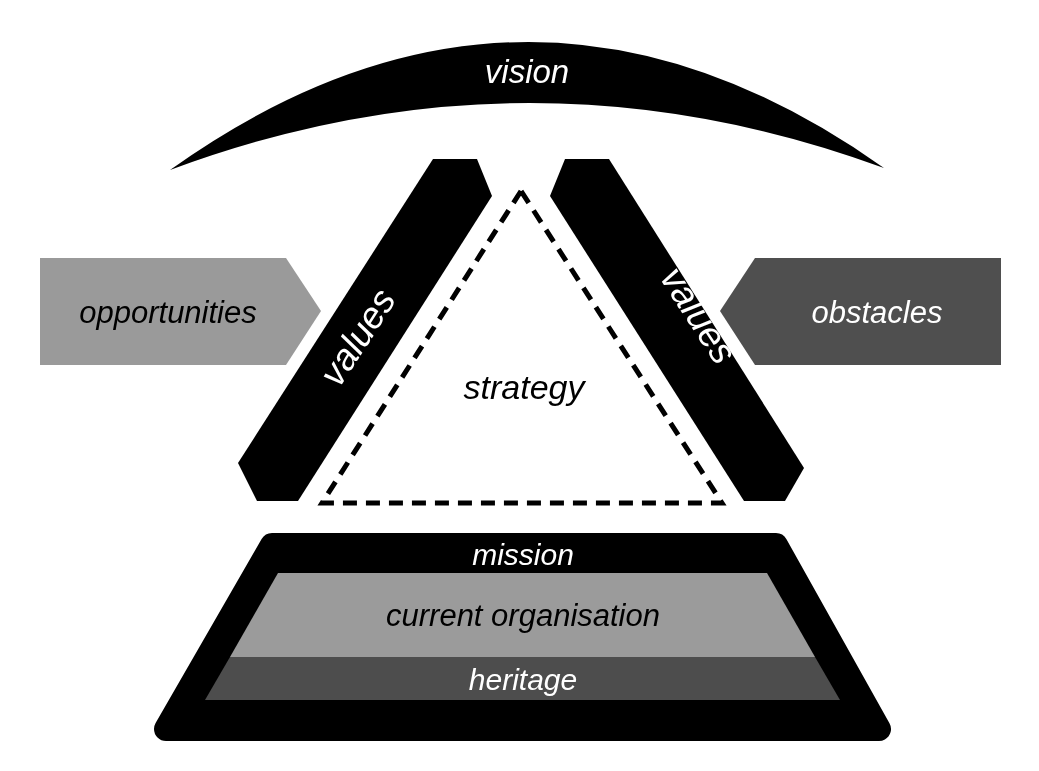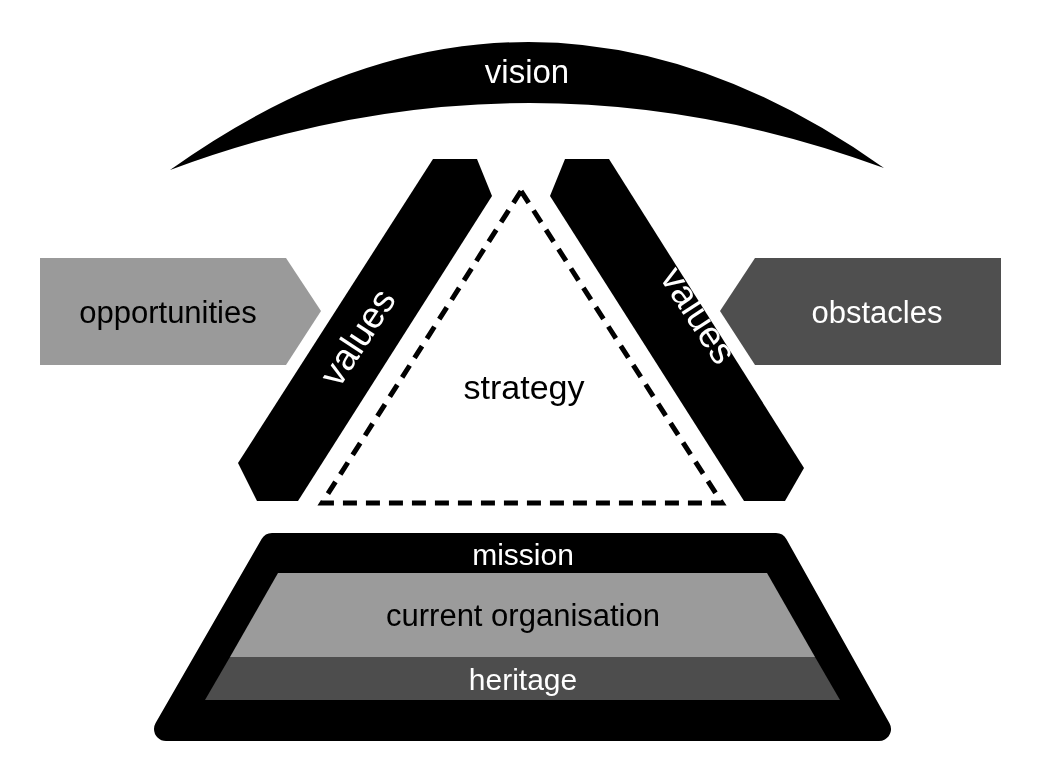--- a/index.html
+++ b/index.html
@@ -7,20 +7,21 @@
     padding: 0;
     background: #ffffff;
   }
   .stage {
     position: relative;
     width: 1039px;
     height: 771px;
     background: #ffffff;
     overflow: hidden;
     font-family: "Liberation Sans", sans-serif;
+    font-style: italic;
   }
   svg { display: block; }
   text {
     font-family: "Liberation Sans", sans-serif;
   }
   .lbl-white { fill: #ffffff; }
   .lbl-black { fill: #000000; }
   .lbl-vision      { font-size: 33px; }
   .lbl-values      { font-size: 37px; }
   .lbl-strategy    { font-size: 34px; }

